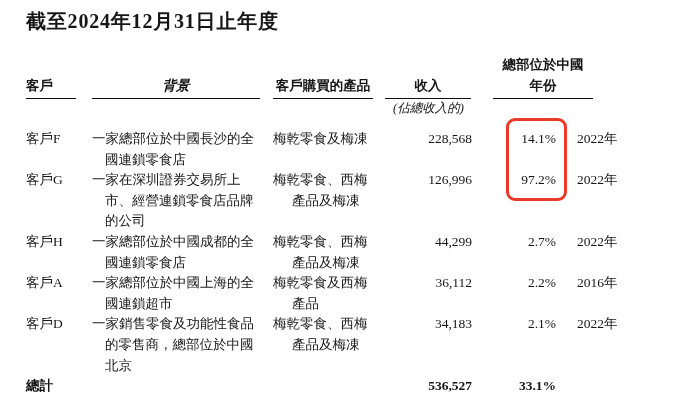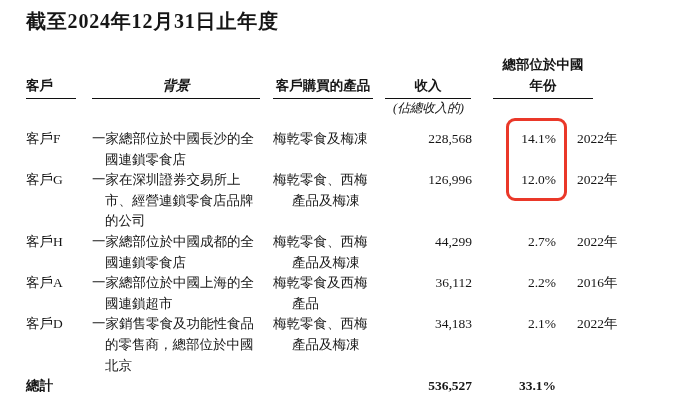--- a/index.html
+++ b/index.html
@@ -95,21 +95,21 @@
     </div>
 
     <div class="row">
       <div class="c1">客戶G</div>
       <div class="c2 bg">一家在深圳證券交易所上
 市、經營連鎖零食店品牌
 的公司</div>
       <div class="c3 prod">梅乾零食、西梅
 產品及梅凍</div>
       <div class="c4 num">126,996</div>
-      <div class="c5 num">12.0%</div>
+      <div class="c5 num">97.2%</div>
       <div class="c6 yr">2022年</div>
     </div>
 
     <div class="row">
       <div class="c1">客戶H</div>
       <div class="c2 bg">一家總部位於中國成都的全
 國連鎖零食店</div>
       <div class="c3 prod">梅乾零食、西梅
 產品及梅凍</div>
       <div class="c4 num">44,299</div>

